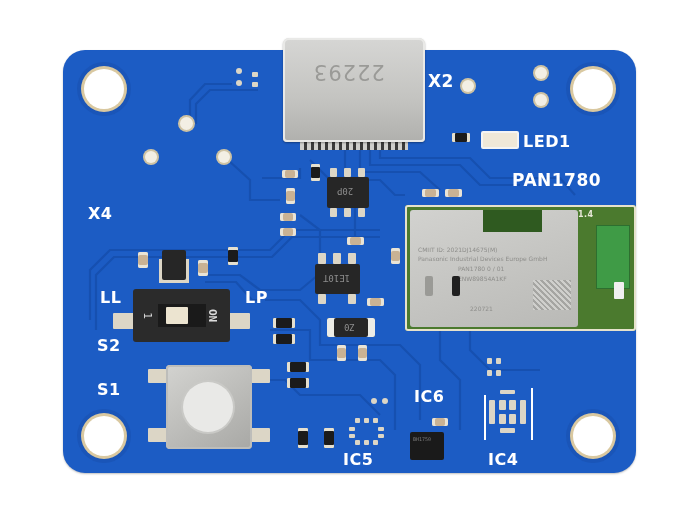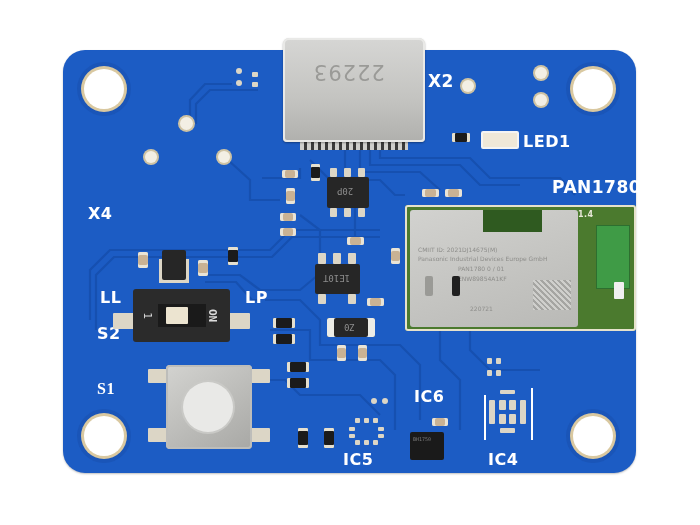--- a/index.html
+++ b/index.html
@@ -81,26 +81,26 @@
 
 <div class="usb-pins"></div>
 <div class="usb">
   <span class="usb-text">22293</span>
 </div>
 
 <div class="silk" style="left:428px;top:62px;font-size:17px;margin-top:9px;">X2</div>
 <div class="led"></div>
 <div class="blk" style="left:452px;top:133px;width:18px;height:9px;"></div>
 <div class="silk" style="left:523px;top:132px;font-size:16px;">LED1</div>
-<div class="silk" style="left:512px;top:177px;font-size:17px;margin-left:40px;">PAN1780</div>
+<div class="silk" style="left:512px;top:170px;font-size:17px;">PAN1780</div>
 <div class="silk" style="left:88px;top:204px;font-size:16px;">X4</div>
 <div class="silk" style="left:100px;top:288px;font-size:16px;">LL</div>
 <div class="silk" style="left:245px;top:288px;font-size:16px;">LP</div>
-<div class="silk" style="left:97px;top:324px;font-size:16px;">S2</div>
-<div class="silk" style="left:97px;top:380px;font-size:16px;font-family:Liberation Serif, serif;">S1</div>
+<div class="silk" style="left:97px;top:336px;font-size:16px;">S2</div>
+<div class="silk" style="left:97px;top:380px;font-size:16px;">S1</div>
 <div class="silk" style="left:414px;top:387px;font-size:16px;">IC6</div>
 <div class="silk" style="left:343px;top:450px;font-size:16px;">IC5</div>
 <div class="silk" style="left:488px;top:450px;font-size:16px;">IC4</div>
 
 <div class="pad" style="left:330px;top:168px;width:7px;height:9px;"></div>
 <div class="pad" style="left:344px;top:168px;width:7px;height:9px;"></div>
 <div class="pad" style="left:358px;top:168px;width:7px;height:9px;"></div>
 <div class="pad" style="left:330px;top:208px;width:7px;height:9px;"></div>
 <div class="pad" style="left:344px;top:208px;width:7px;height:9px;"></div>
 <div class="pad" style="left:358px;top:208px;width:7px;height:9px;"></div>

